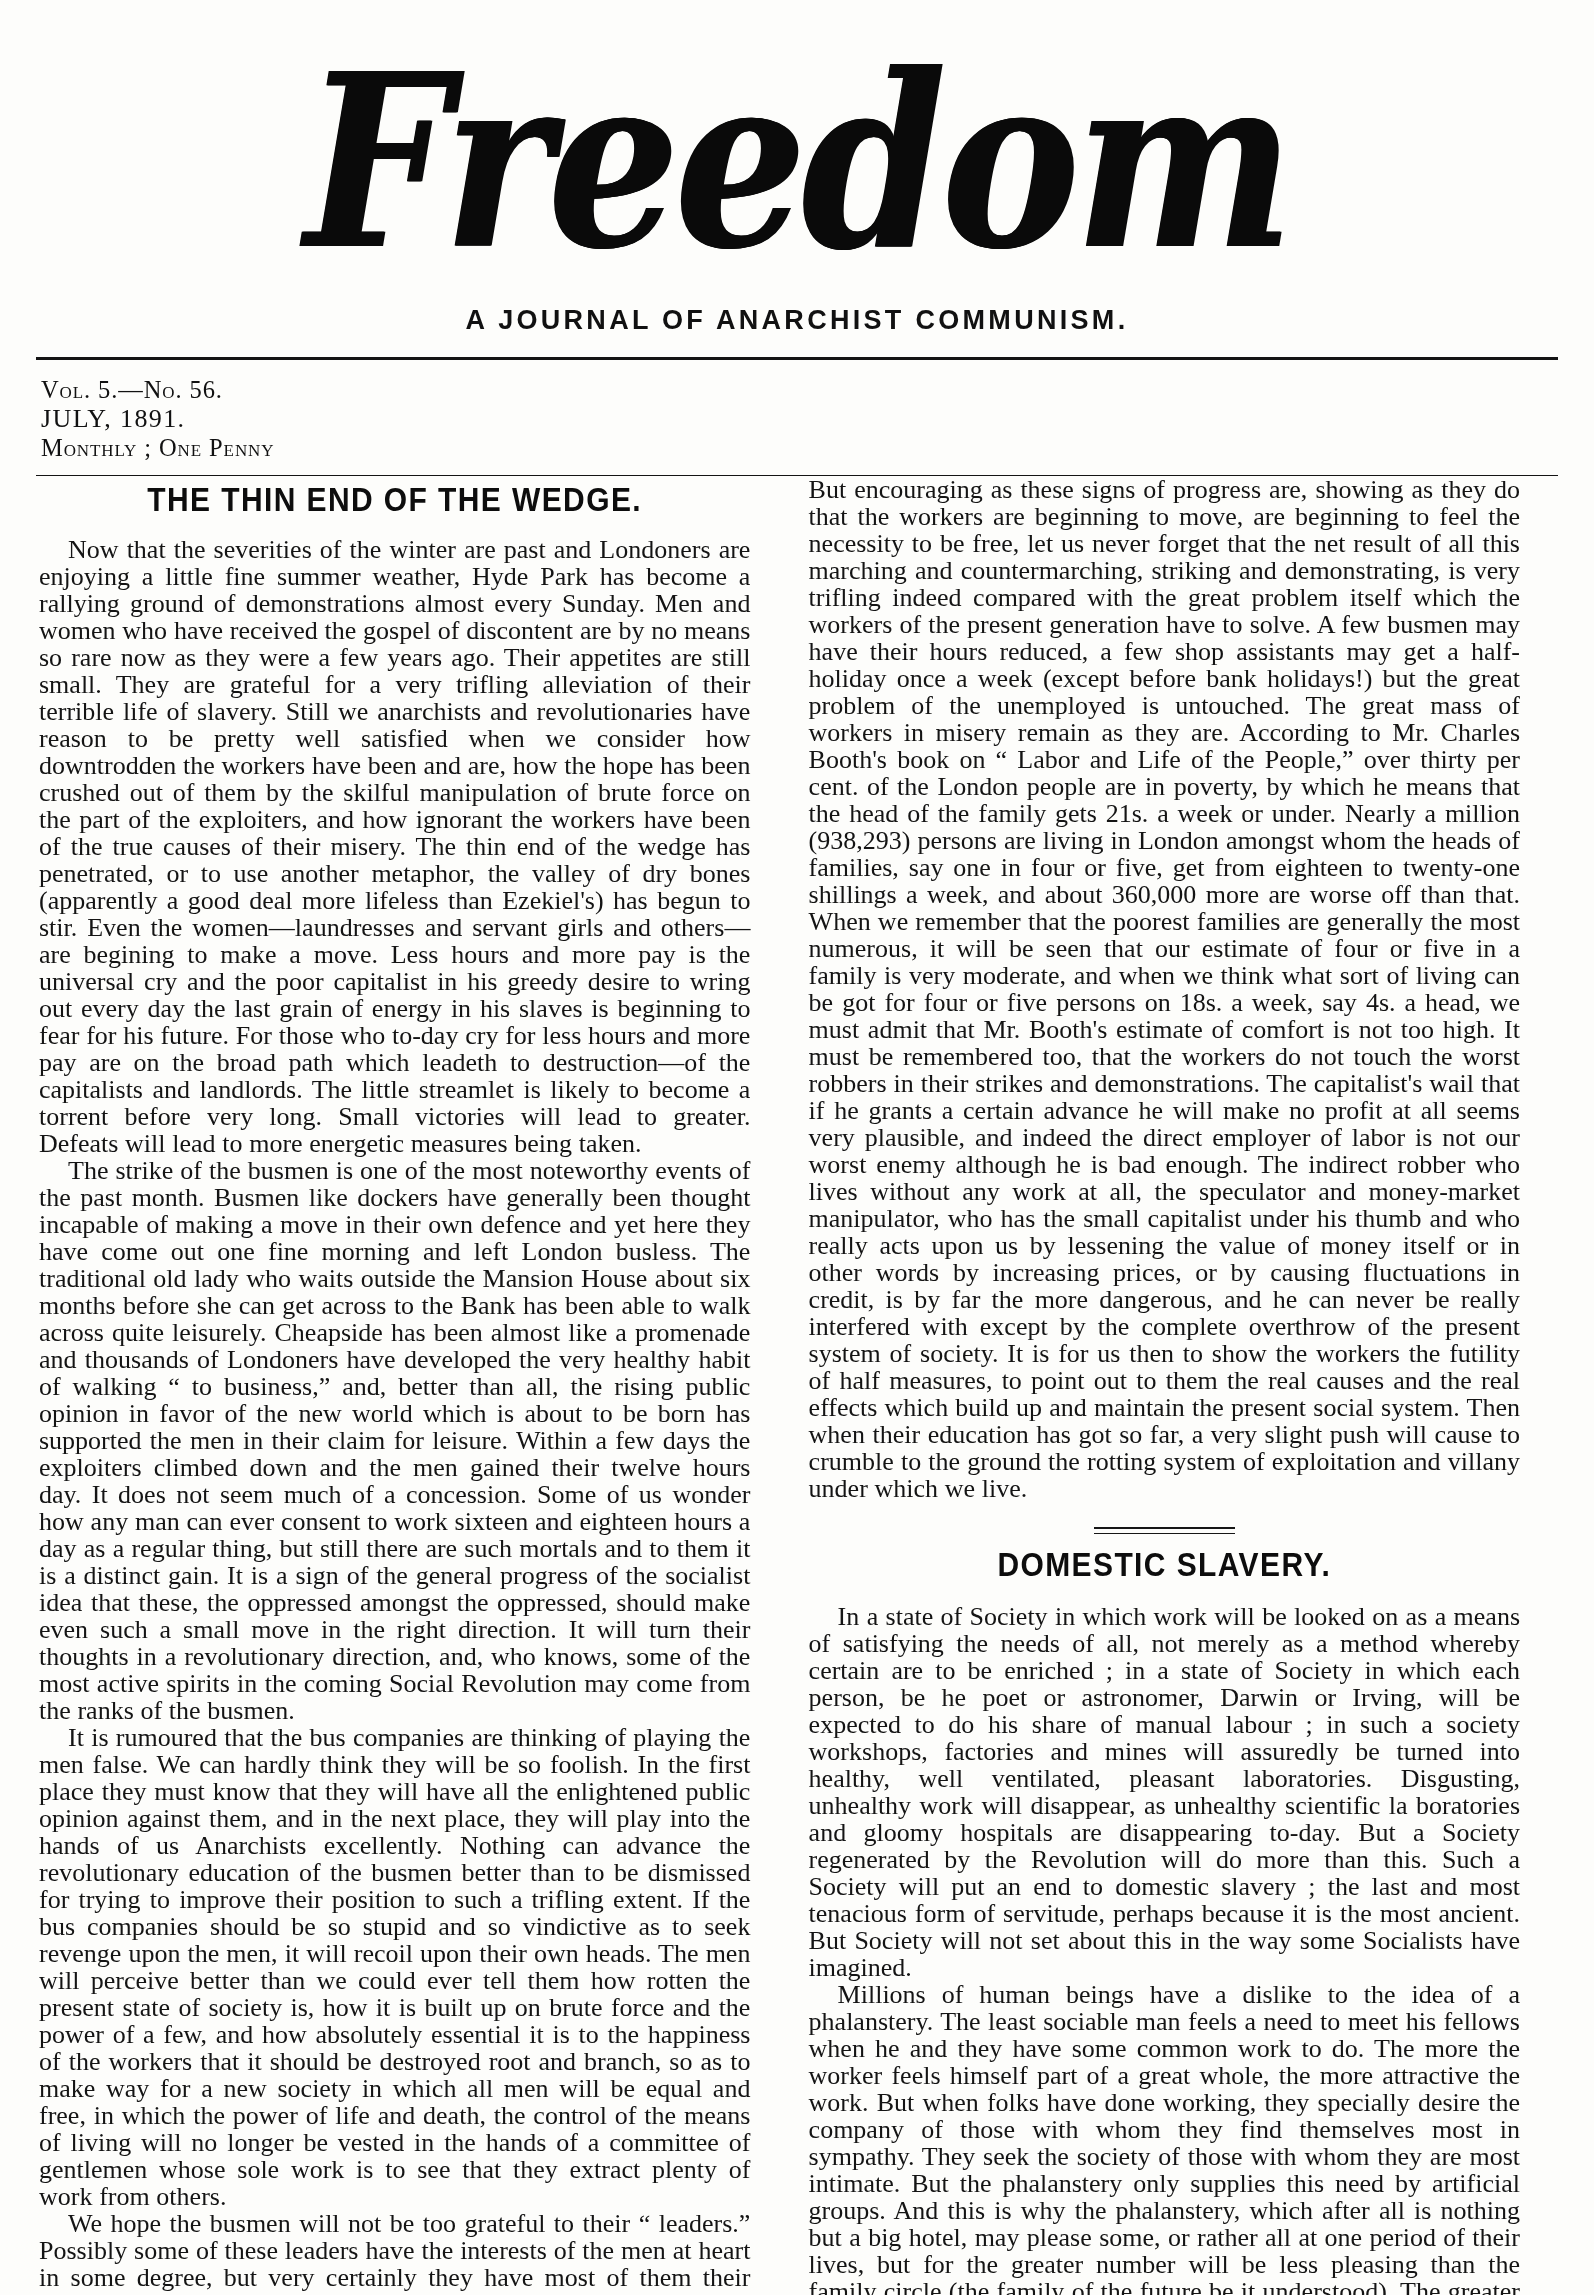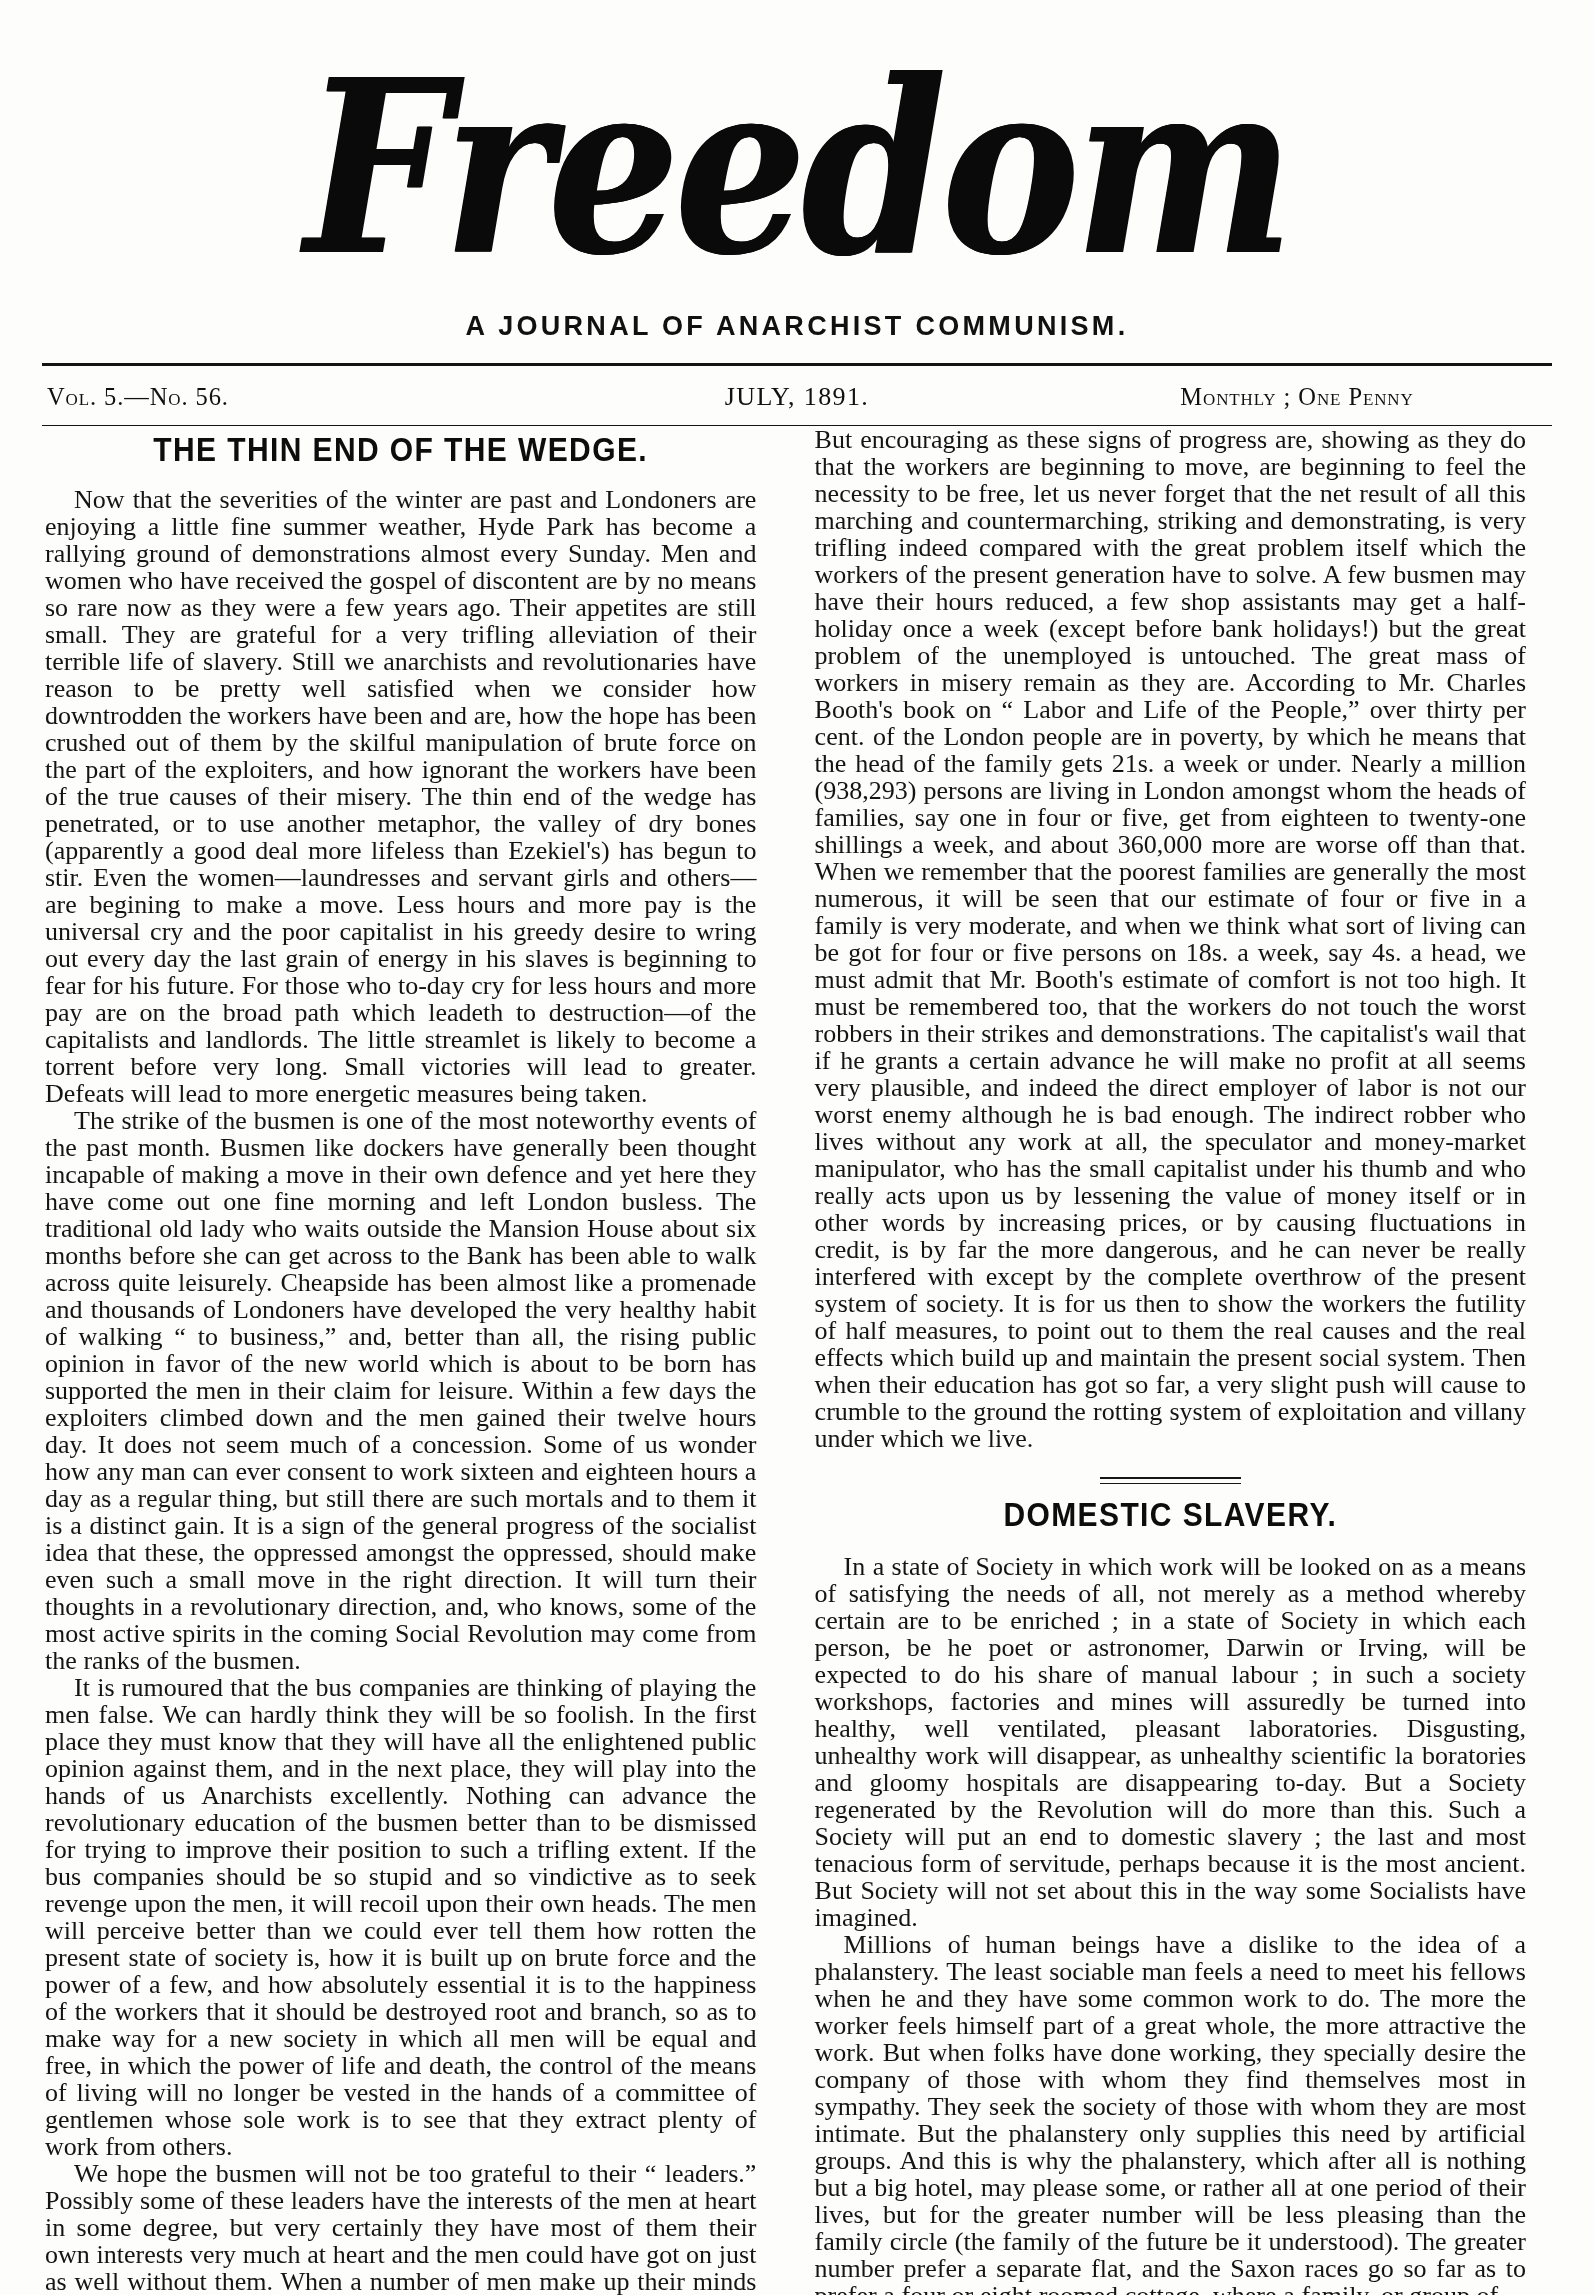--- a/index.html
+++ b/index.html
@@ -13,21 +13,21 @@
     font-family: "Liberation Serif", "DejaVu Serif", serif;
     color: #111111;
     position: relative;
     overflow: hidden;
   }
   .page {
     width: 1594px;
     height: 2295px;
     position: relative;
     background: #fdfdfb;
-    padding: 14px;
+    padding: 8px;
     box-sizing: border-box;
   }
 
   
   .masthead {
     padding-top: 71px;
     text-align: center;
   }
   .masthead-title {
     font-family: "DejaVu Serif", "Liberation Serif", serif;
@@ -69,20 +69,21 @@
 
   
   .issueline {
     display: flex;
     justify-content: space-between;
     align-items: baseline;
     margin: 16px 33px 12.3px 33px;
     font-variant: small-caps;
     font-size: 24.5px;
     letter-spacing: 0.9px;
+    flex-direction: column;
   }
   .issueline .vol { text-align: left; flex: 1 1 0; }
   .issueline .date {
     text-align: center; flex: 1 1 0;
     font-variant: normal;
     font-size: 26px;
     letter-spacing: 1.4px;
   }
   .issueline .price { text-align: center; flex: 1 1 0; }
 

